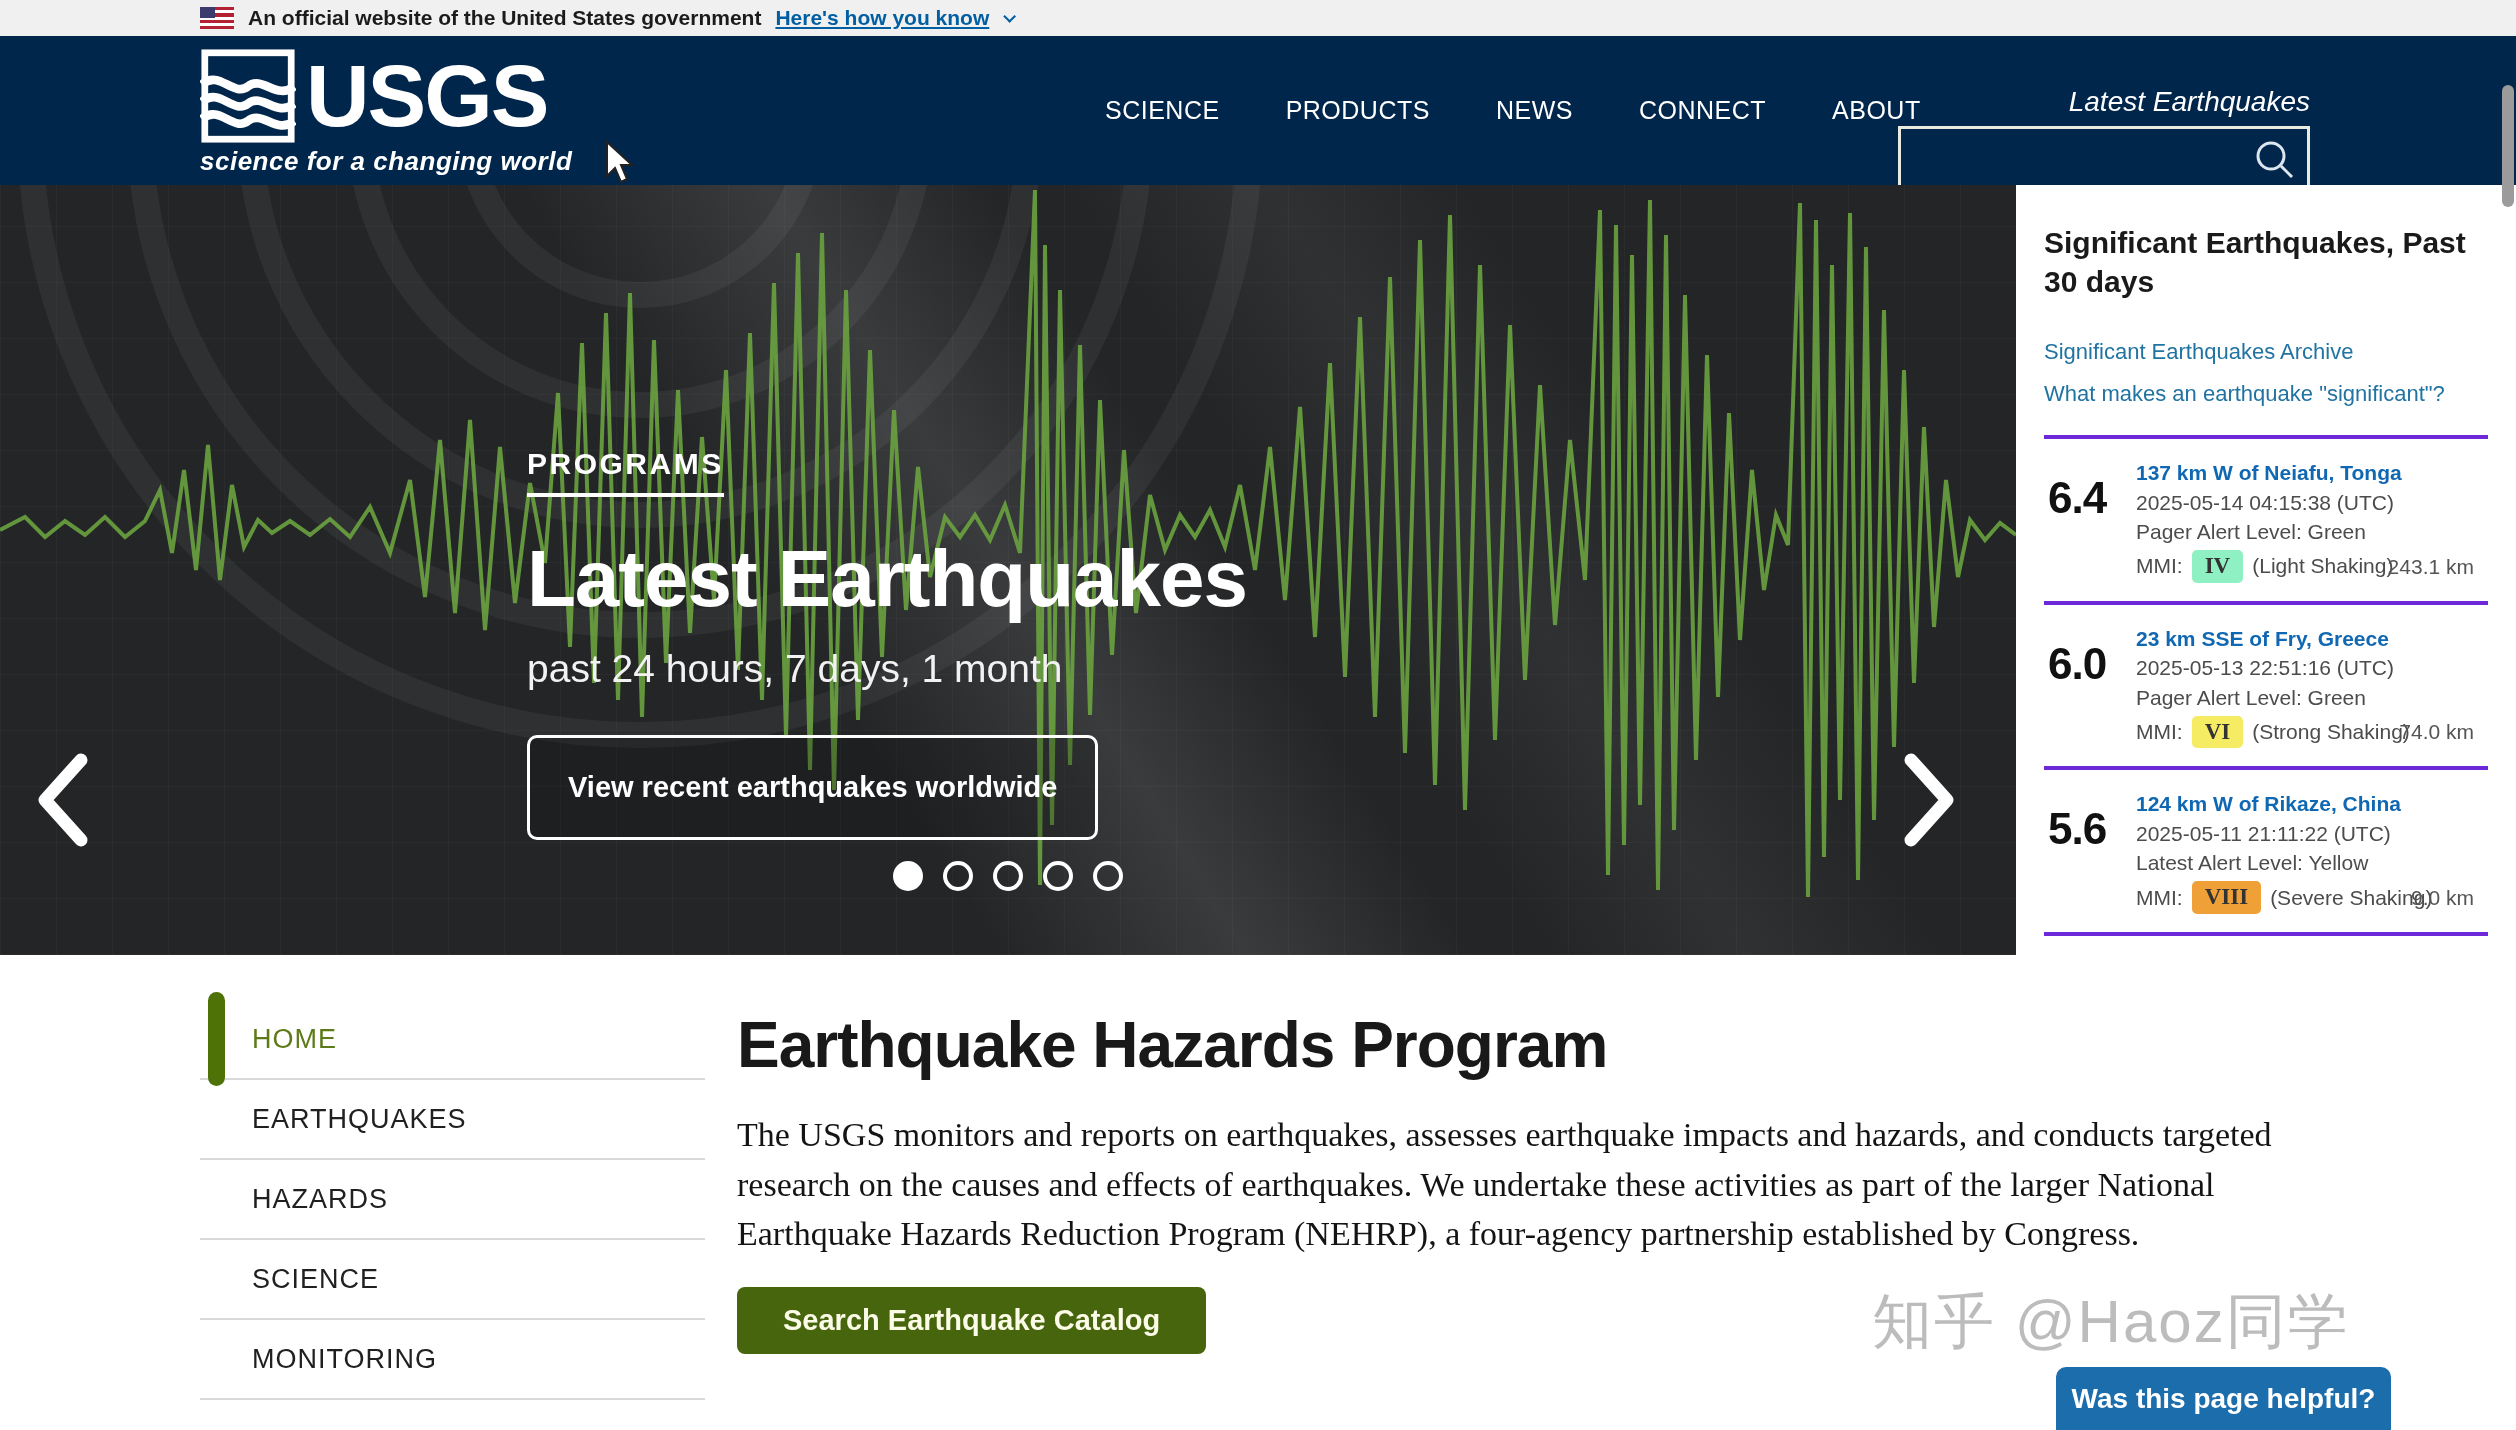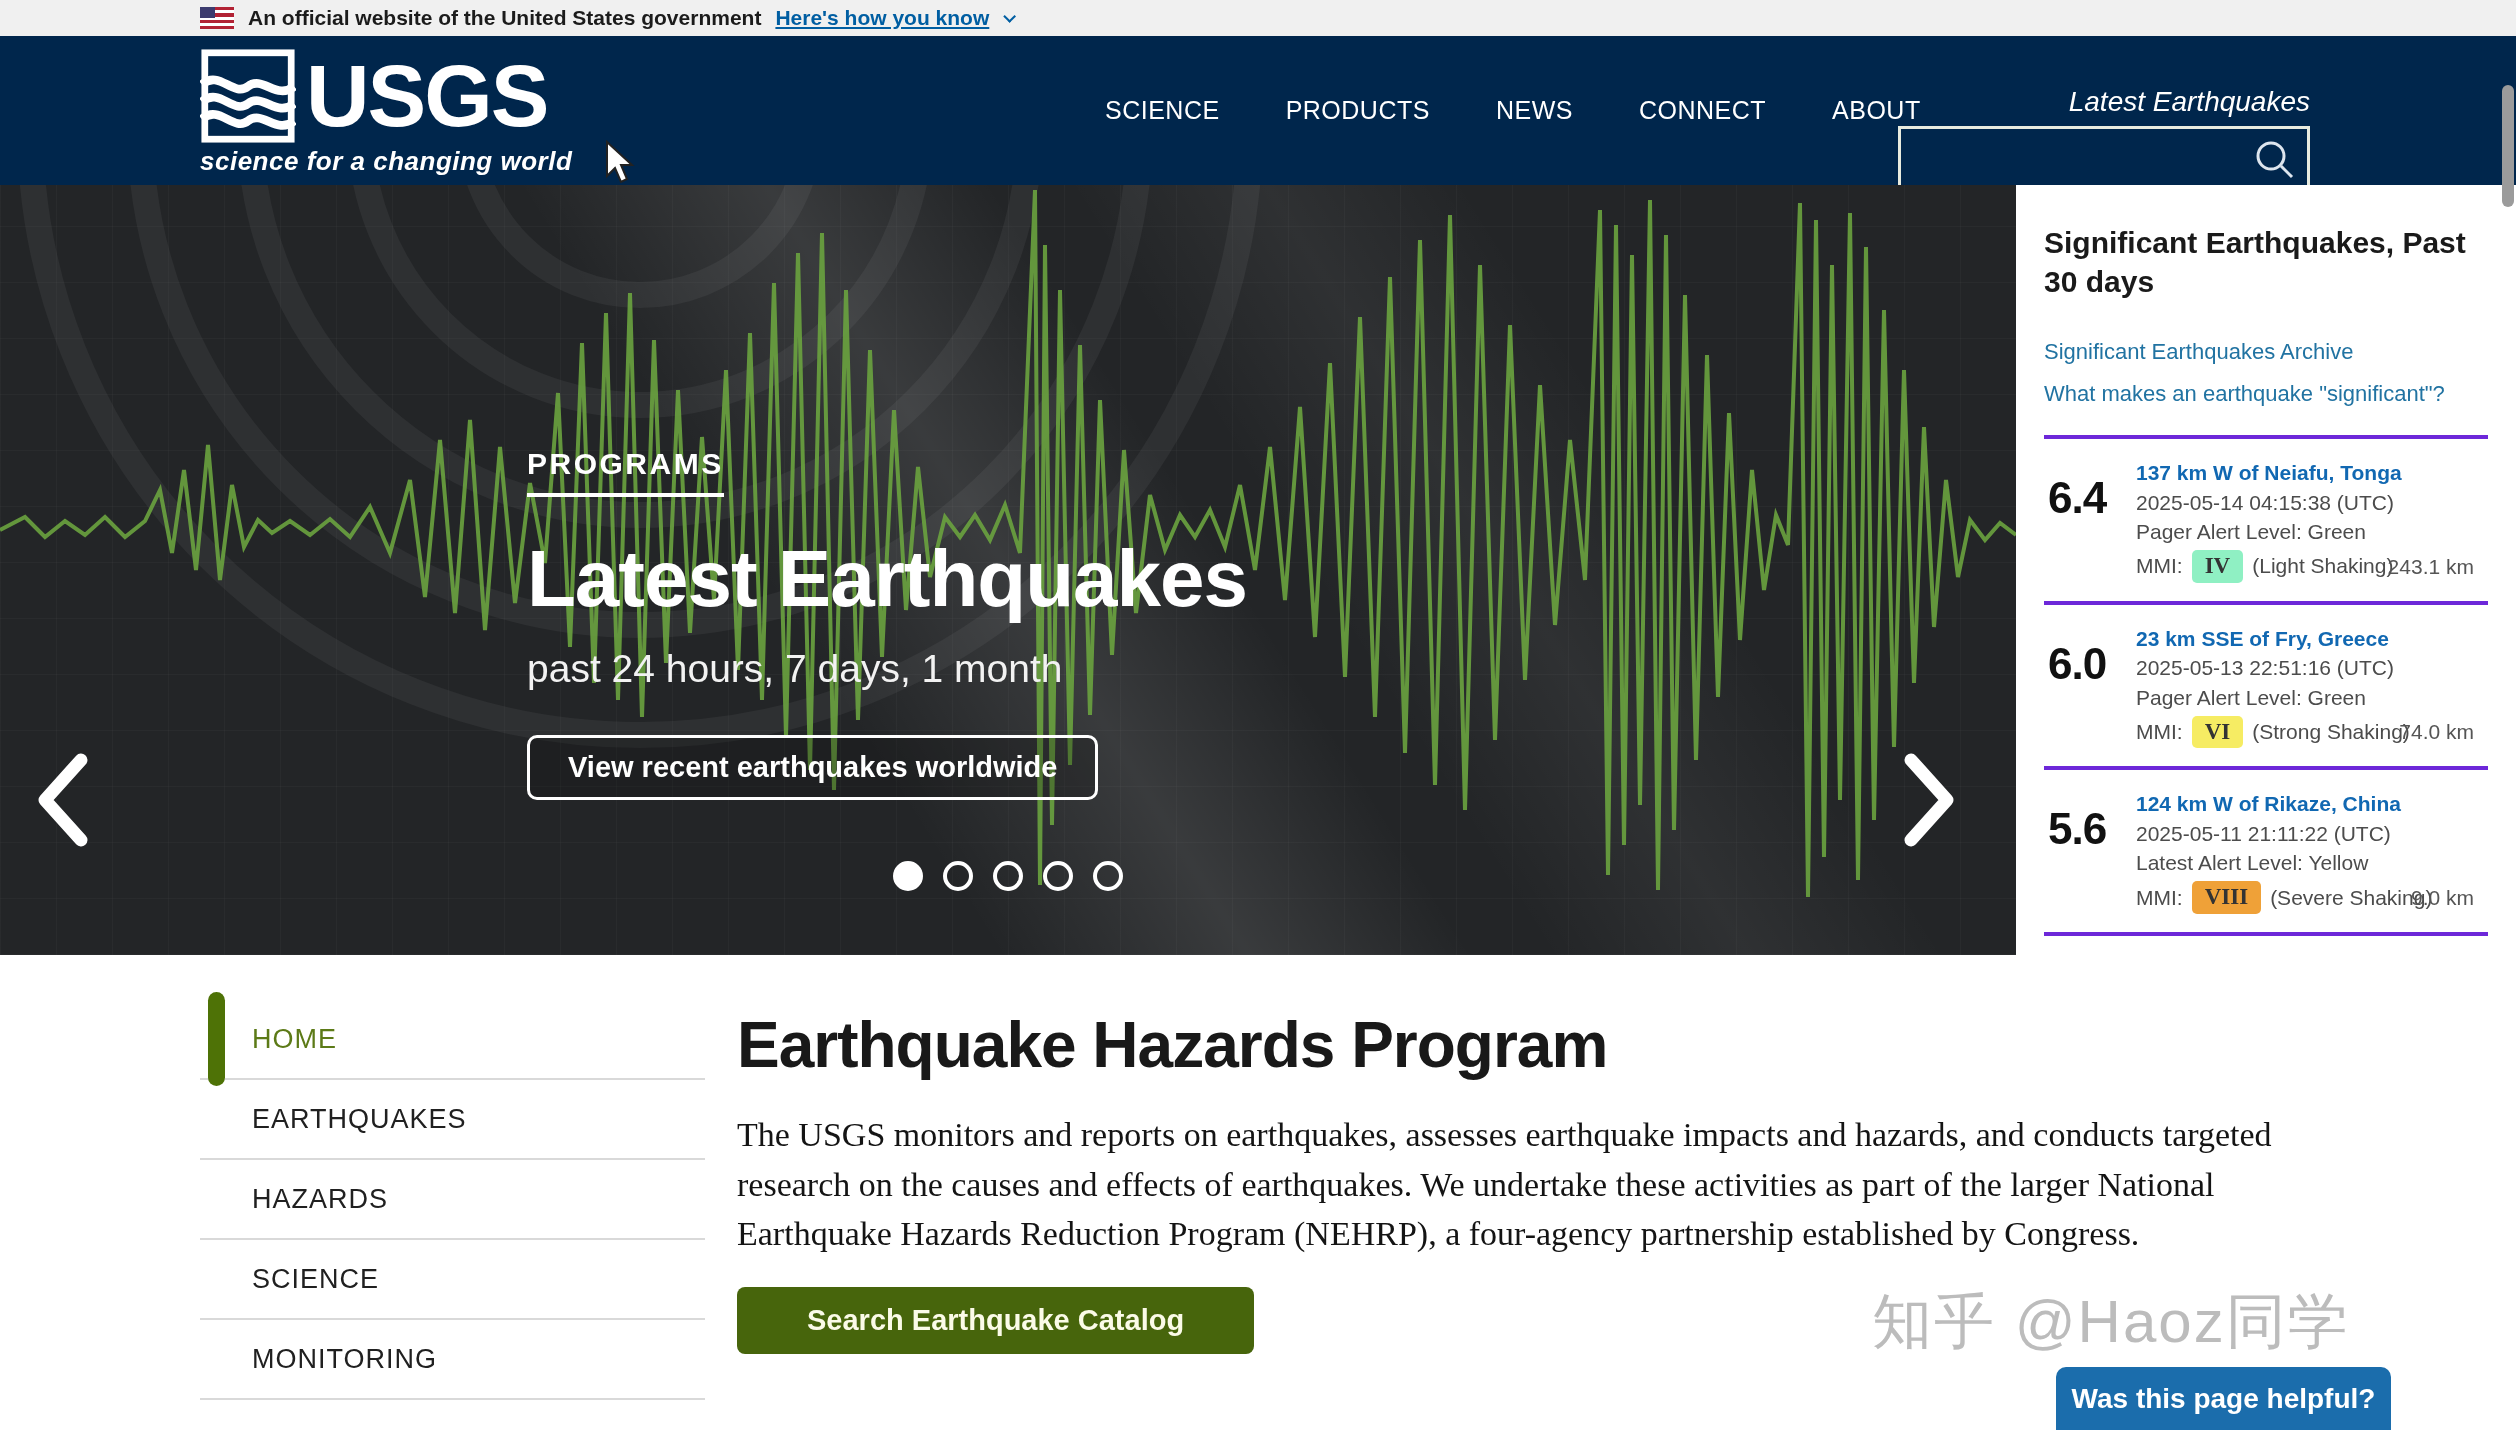--- a/index.html
+++ b/index.html
@@ -42,21 +42,21 @@
     repeating-linear-gradient(90deg, rgba(255,255,255,.028) 0 1px, transparent 1px 56px),
     repeating-linear-gradient(0deg, rgba(255,255,255,.028) 0 1px, transparent 1px 56px); }
   .hero-streak { background:
     linear-gradient(58deg, transparent 40%, rgba(255,255,255,.10) 50%, transparent 59%),
     linear-gradient(58deg, transparent 62%, rgba(255,255,255,.055) 70%, transparent 78%); }
   .hero-content { position:absolute; left:527px; top:262px; }
   .hero-eyebrow { display:inline-block; color:#fff; font-size:30px; font-weight:bold; letter-spacing:2.5px;
     padding-bottom:12px; border-bottom:4px solid #fff; cursor:pointer; }
   .hero-title { color:#fff; font-size:80px; font-weight:bold; margin-top:36px; letter-spacing:-1px; }
   .hero-sub { color:#f2f2f2; font-size:39px; margin-top:22px; }
-  .hero-cta { display:inline-block; margin-top:44px; padding:13px 38px; border:3px solid #fff; border-radius:10px;
+  .hero-cta { display:inline-block; margin-top:44px; padding:33px 38px; border:3px solid #fff; border-radius:10px;
     color:#fff; font-size:29px; font-weight:bold; background:rgba(15,17,15,.25); cursor:pointer; }
   .dots { position:absolute; left:0; width:2016px; bottom:64px; display:flex; justify-content:center; gap:20px; }
   .dot { width:30px; height:30px; border-radius:50%; border:4px solid #fff; background:transparent; cursor:pointer; }
   .dot.active { background:#fff; }
   .car-arrow { position:absolute; top:560px; width:90px; height:110px; display:flex; align-items:center;
     justify-content:center; cursor:pointer; background:transparent; border:none; }
   .car-prev { left:18px; } .car-next { right:42px; }
 
   
   .eq-panel { position:absolute; left:2016px; top:185px; width:500px; height:770px; background:#fff;
@@ -82,21 +82,21 @@
   .side-item span.lbl { font-size:27px; letter-spacing:1px; color:#202020; }
   .side-item.active span.lbl { color:#5c7a17; }
   .active-bar { position:absolute; left:8px; top:-8px; width:17px; height:94px; border-radius:9px; background:#4e7206; }
   .side-item.last { border-bottom:none; height:60px; align-items:flex-start; padding-top:28px; }
 
   .article { position:absolute; left:737px; top:1008px; width:1595px; }
   .article h1 { font-size:64px; font-weight:bold; color:#191919; letter-spacing:-1px; }
   .article p { margin-top:28px; font-family:"Liberation Serif","DejaVu Serif",serif; font-size:34px;
     line-height:1.46; color:#141414; }
   .catalog-btn { margin-top:28px; display:inline-block; background:#47650c; color:#fbfbe8; border:none;
-    border-radius:8px; padding:17px 70px; font-size:29px; font-weight:bold; cursor:pointer;
+    border-radius:8px; padding:17px 46px; font-size:29px; font-weight:bold; cursor:pointer;
     font-family:"Liberation Sans","DejaVu Sans",sans-serif; }
 
   .watermark { position:absolute; left:1872px; top:1282px; font-size:60px; color:#bcbcbc; letter-spacing:2px;
     pointer-events:none; }
   .helpful-btn { position:absolute; left:2056px; top:1367px; width:335px; height:63px; background:#1b6dac;
     border:none; border-radius:10px 10px 0 0; color:#fff; font-size:28px; font-weight:bold; cursor:pointer;
     font-family:"Liberation Sans","DejaVu Sans",sans-serif; }
 
   .scrollbar-track { position:absolute; right:0; top:0; width:16px; height:1430px; }
   .scrollbar-thumb { position:absolute; right:2px; top:85px; width:12px; height:122px; background:#9b9b9b; border-radius:7px; }

